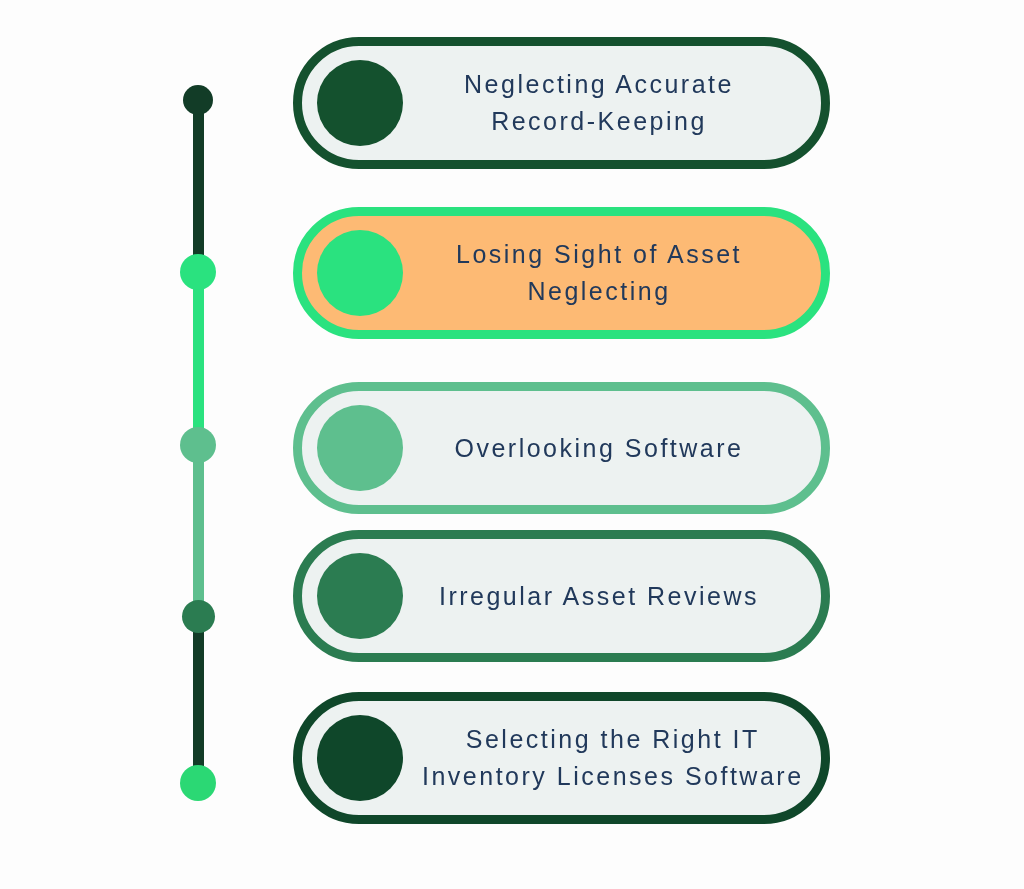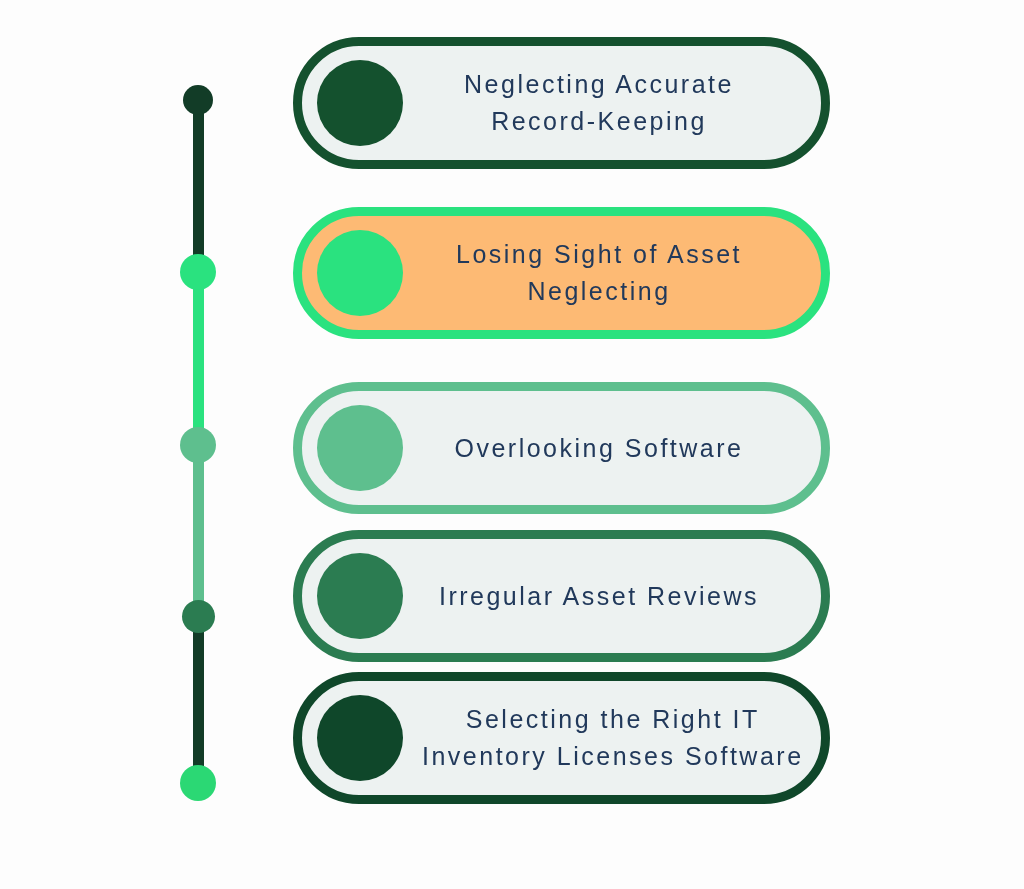--- a/index.html
+++ b/index.html
@@ -47,21 +47,21 @@
     background: #edf2f1;
     display: flex;
     align-items: center;
     padding-left: 15px;
     padding-right: 26px;
   }
   .card1 { top: 37px; }
   .card2 { top: 207px; }
   .card3 { top: 382px; }
   .card4 { top: 530px; }
-  .card5 { top: 672px; gap: 19px; }
+  .card5 { top: 692px; gap: 19px; }
 
   .marker {
     width: 86px;
     height: 86px;
     border-radius: 50%;
     flex: 0 0 auto;
   }
 
   .title {
     flex: 1 1 auto;

